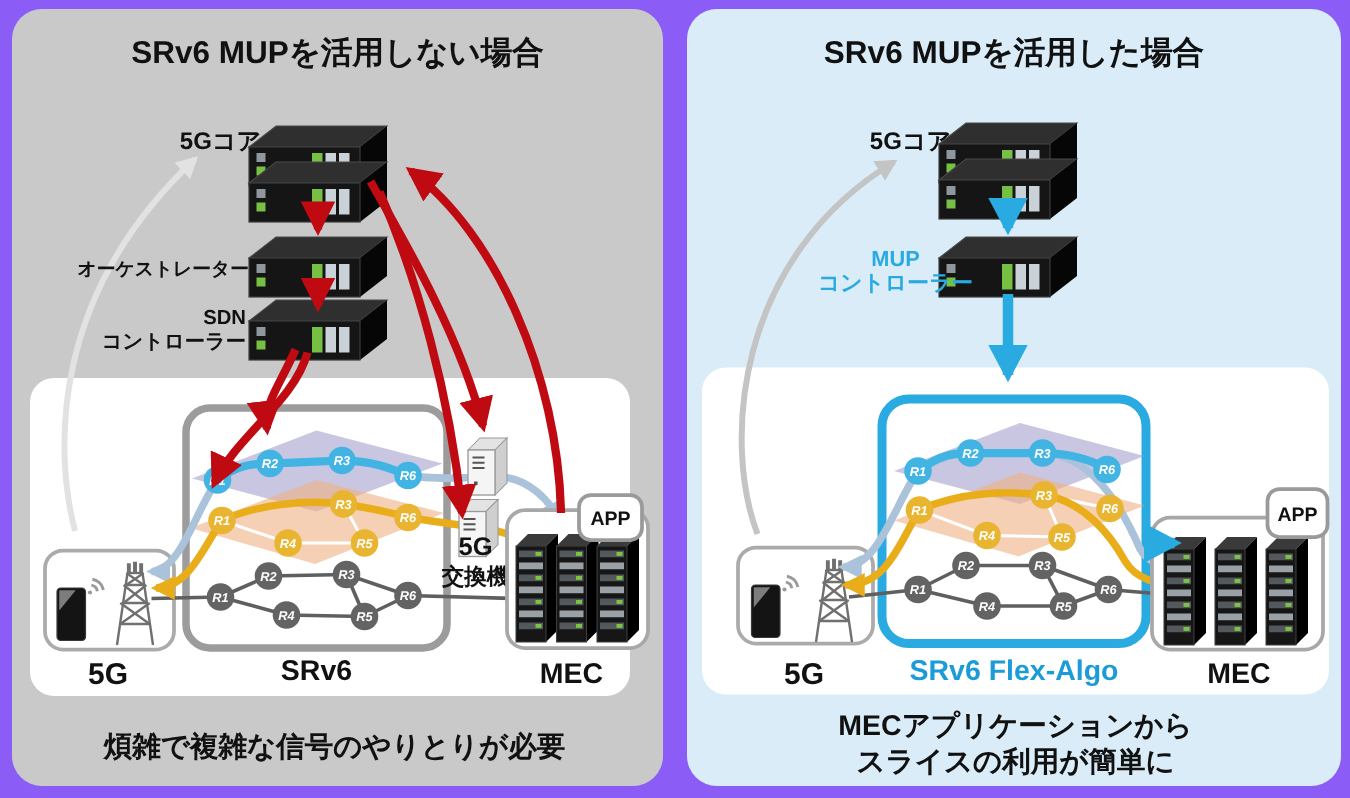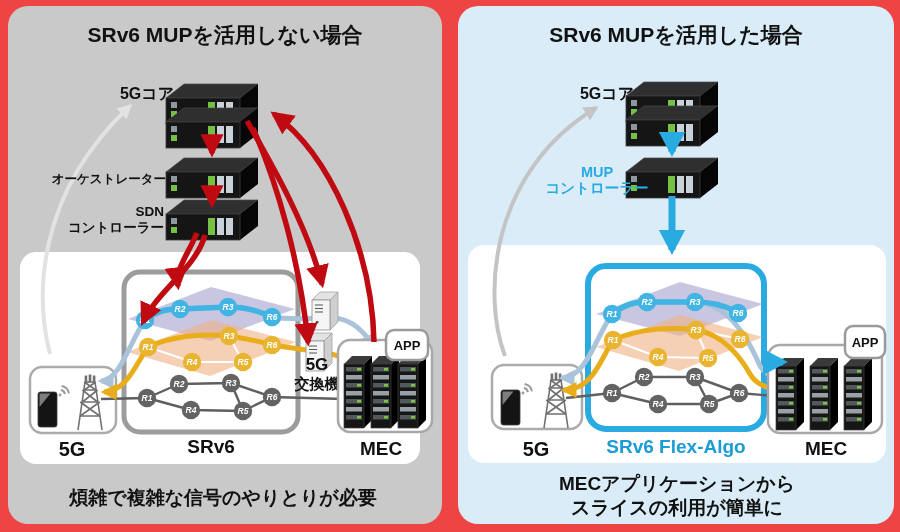--- a/index.html
+++ b/index.html
@@ -1,16 +1,16 @@
 <!DOCTYPE html>
 <html><head>
 <meta charset="utf-8">
 <style>
   html,body{margin:0;padding:0;background:#ffffff;}
-  #stage{position:relative;width:900px;height:532px;background:#ef4444;overflow:hidden;
+  #stage{position:relative;width:900px;height:532px;background:#8b5cf6;overflow:hidden;
          font-family:"Liberation Sans","DejaVu Sans",sans-serif;}
   svg{position:absolute;left:0;top:0;}
   text{font-family:"Liberation Sans","DejaVu Sans",sans-serif;}
   .ttl{font-size:21px;font-weight:bold;fill:#111;}
   .cap{font-size:19px;font-weight:bold;fill:#111;}
   .lbl{font-weight:bold;fill:#111;}
   .node-t{font-size:8.5px;font-weight:bold;font-style:italic;fill:#ffffff;text-anchor:middle;}
 </style>
 </head>
 <body>

